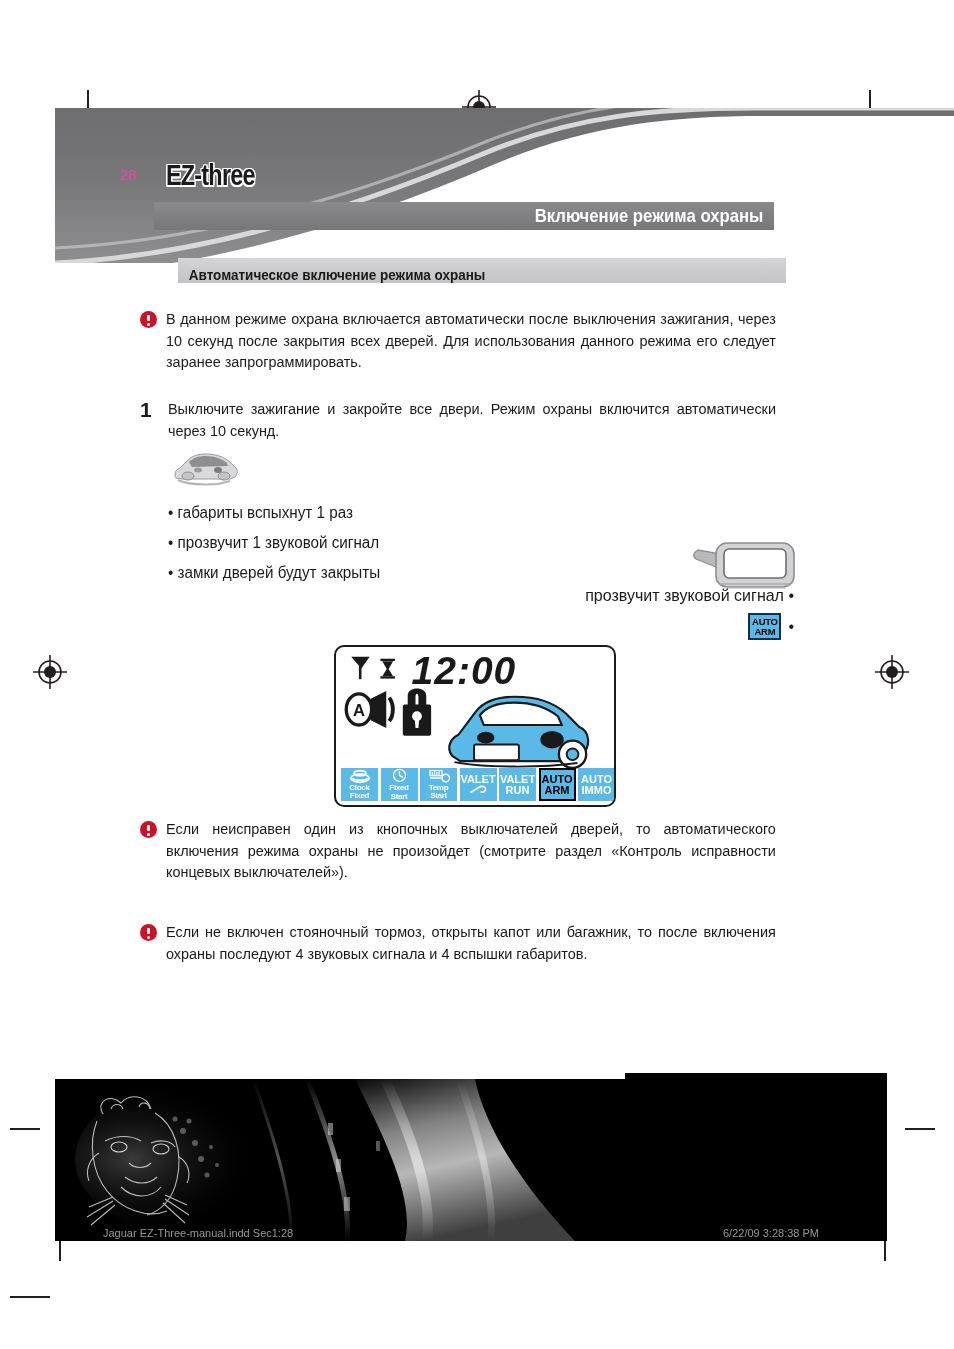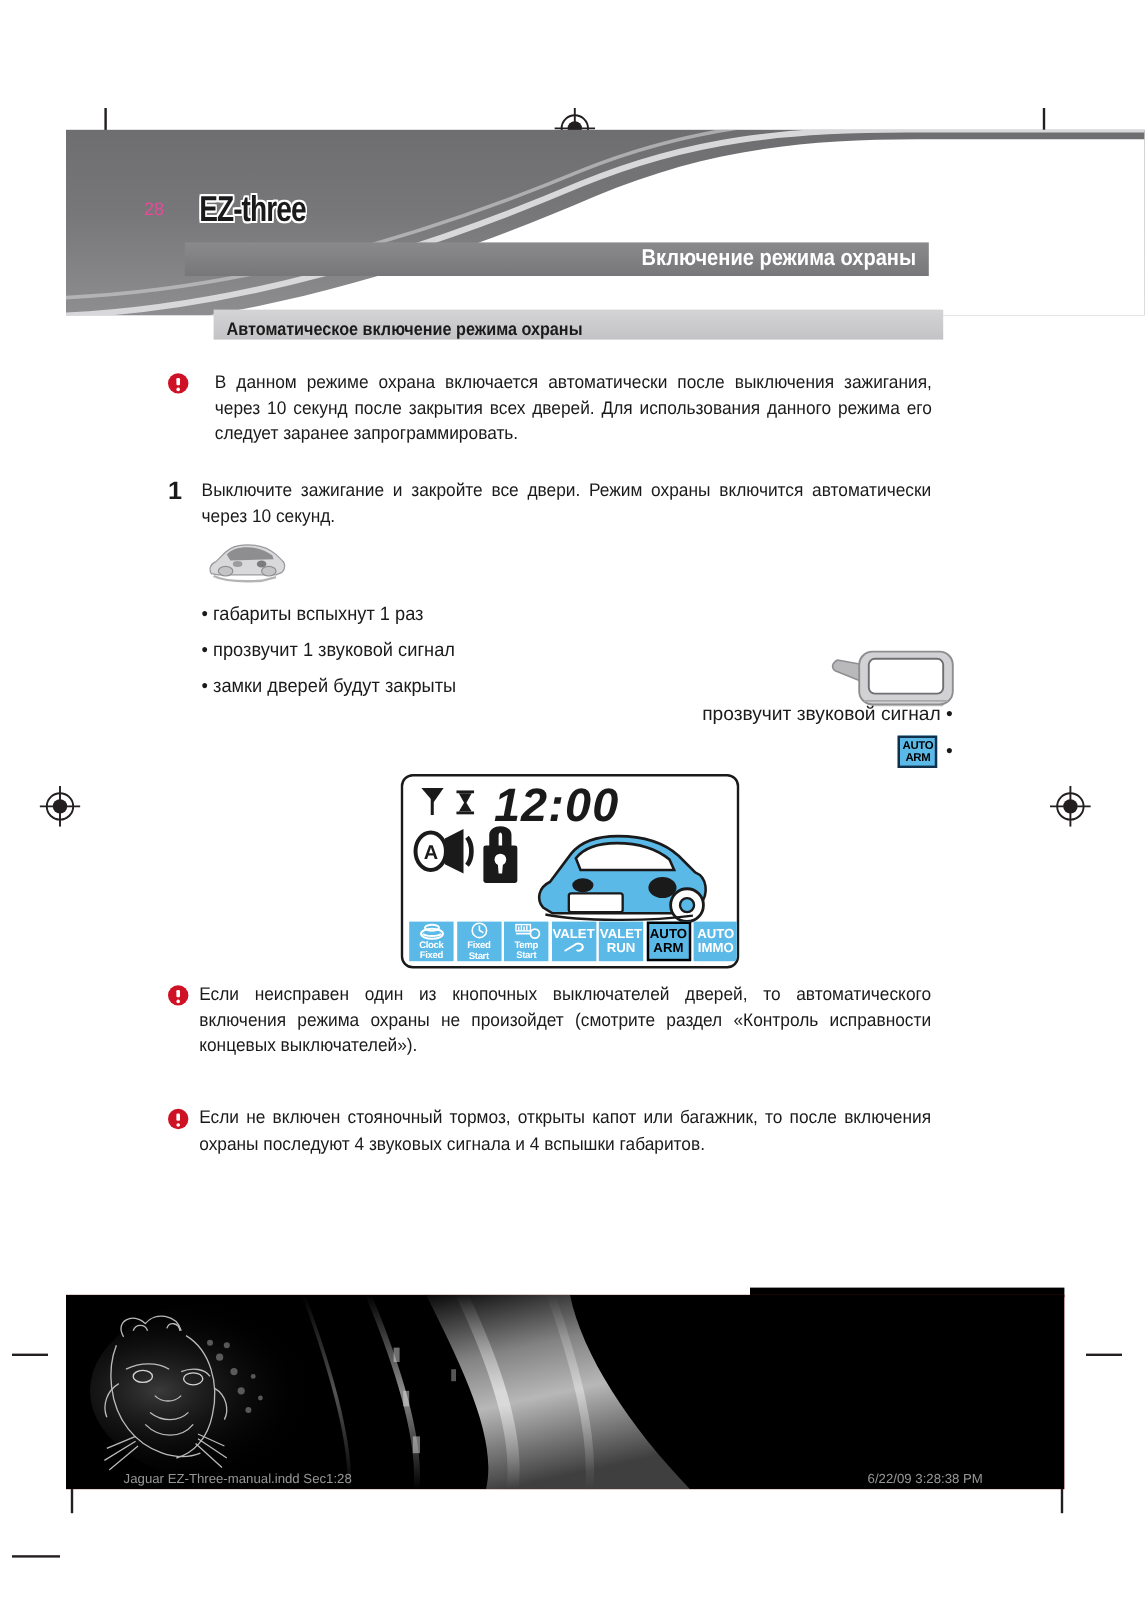--- a/index.html
+++ b/index.html
@@ -160,21 +160,21 @@
     line-height: 10.5px; font-size: 11px;
     text-align: center; position: relative;
   }
   .lcd-ic.active { border: 2.5px solid #000; color: #000; }
   .lcd-ic .cap { font-size: 8px; line-height: 8.5px; letter-spacing: -0.3px; }
 
   
   .footer-img {
     position: absolute; left: 55px; top: 1079px;
     width: 832px; height: 162px;
-    background: #7f1d1d; overflow: hidden;
+    background: #a21caf; overflow: hidden;
   }
   .footer-bar-right {
     position: absolute; left: 625px; top: 1073px;
     width: 262px; height: 8px; background: #000;
   }
   .footer-text {
     position: absolute; font-size: 11px; color: #cfcfcf;
     font-family: "Liberation Sans", sans-serif;
     opacity: .72; white-space: nowrap;
   }
@@ -231,21 +231,21 @@
 <div class="logo">EZ-three</div>
 
 <div class="title-bar">
   <span>Включение режима охраны</span>
 </div>
 
 <div class="subtitle-bar">
   <span>Автоматическое включение режима охраны</span>
 </div>
 
-<div class="warn-block" style="left:140px;top:308px;width:668px;gap:13px;">
+<div class="warn-block" style="left:140px;top:308px;width:668px;">
   <div class="warn-icon"></div>
   <div class="para" style="width:700px;">В данном режиме охрана включается автоматически после выключения зажигания, через 10 секунд после закрытия всех дверей. Для использования данного режима его следует заранее запрограммировать.</div>
 </div>
 
 <div class="step-block">
   <div class="step-num">1</div>
   <div class="para" style="width:672px;">Выключите зажигание и закройте все двери. Режим охраны включится автоматически через 10 секунд.</div>
 </div>
 
 <svg class="car-art" viewBox="0 0 68 40">

